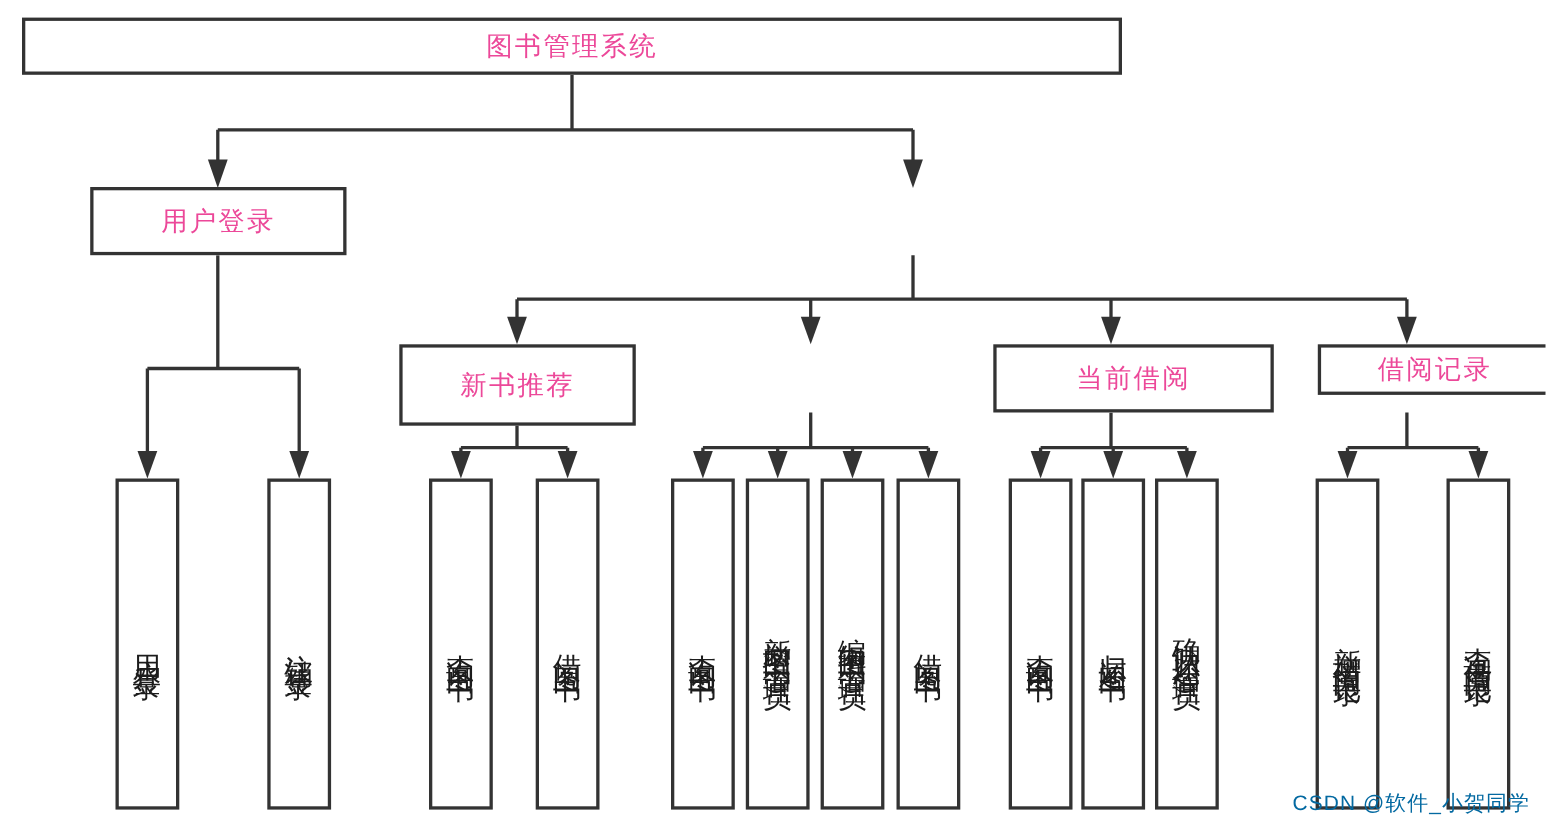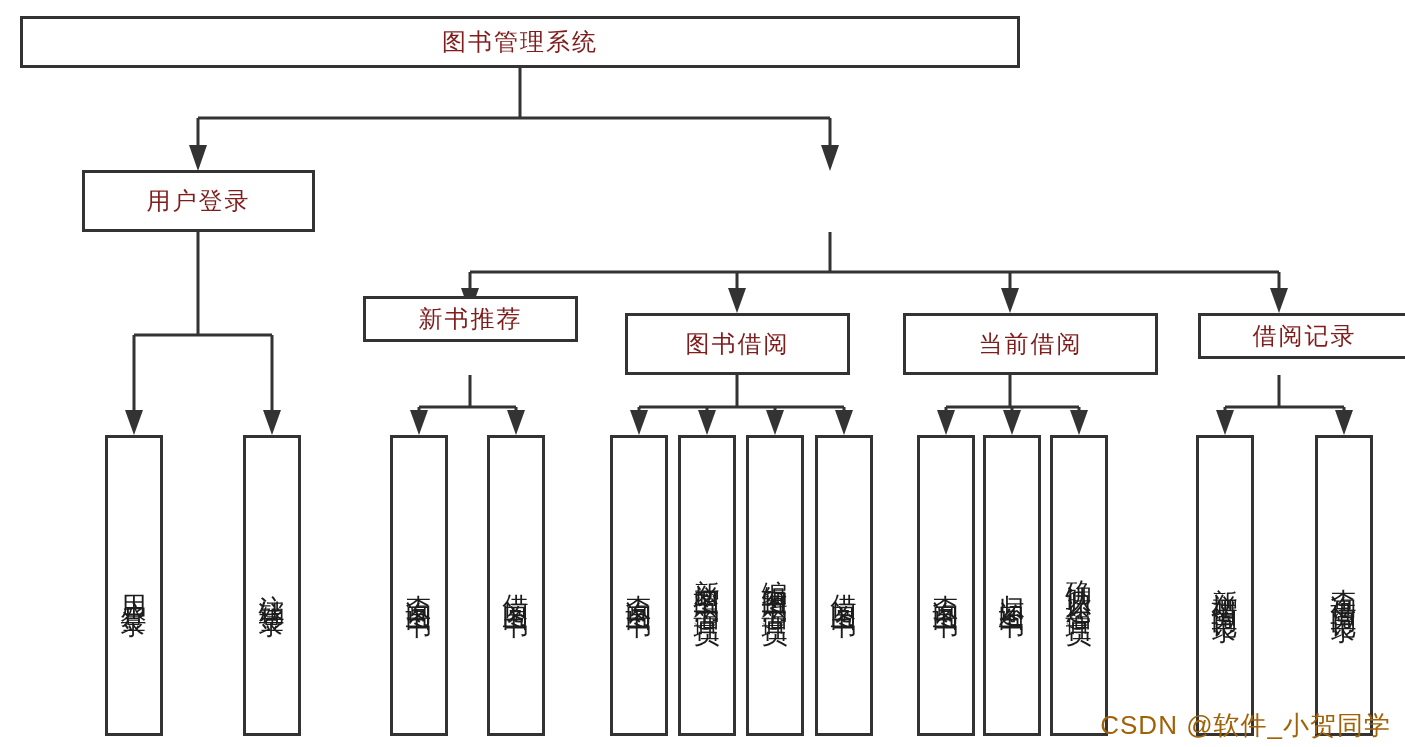--- a/index.html
+++ b/index.html
@@ -17,39 +17,39 @@
     background:#ffffff;
     border:3px solid #333333;
     display:flex;
     align-items:center;
     justify-content:center;
     z-index:2;
   }
   .h-label{
     font-size:24px;
     letter-spacing:2px;
-    color:#7f1d1d;
+    color:#ec4899;
     white-space:nowrap;
   }
   .leaf{top:435px;width:58px;height:301px;}
   .v-label{
     writing-mode:vertical-rl;
     text-orientation:mixed;
     font-size:26px;
     letter-spacing:6px;
     line-height:1;
     color:#1c1c1c;
     max-height:292px;
   }
   .watermark{
     position:absolute;
     right:14px;
     bottom:4px;
-    font-size:26px;
-    color:#a16207;
+    font-size:19px;
+    color:#0369a1;
     letter-spacing:1px;
     z-index:3;
     white-space:nowrap;
   }
 </style>
 </head>
 <body>
 
 <div class="stage">
 
@@ -101,25 +101,22 @@
   </svg>
 
   <div class="node" style="left:20px;top:16px;width:1000px;height:52px">
     <span class="h-label">图书管理系统</span>
   </div>
 
   <div class="node" style="left:82px;top:170px;width:233px;height:62px">
     <span class="h-label">用户登录</span>
   </div>
 
-  <div class="node" style="left:363px;top:296px;width:215px;height:46px">
+  <div class="node" style="left:363px;top:313px;width:215px;height:74px">
     <span class="h-label">新书推荐</span>
-  </div>
-  <div class="node" style="left:625px;top:313px;width:225px;height:62px">
-    <span class="h-label">图书借阅</span>
   </div>
   <div class="node" style="left:903px;top:313px;width:255px;height:62px">
     <span class="h-label">当前借阅</span>
   </div>
   <div class="node" style="left:1198px;top:313px;width:213px;height:46px">
     <span class="h-label">借阅记录</span>
   </div>
 
   <div class="node leaf" style="left:105px">
     <span class="v-label">用户登录</span>

